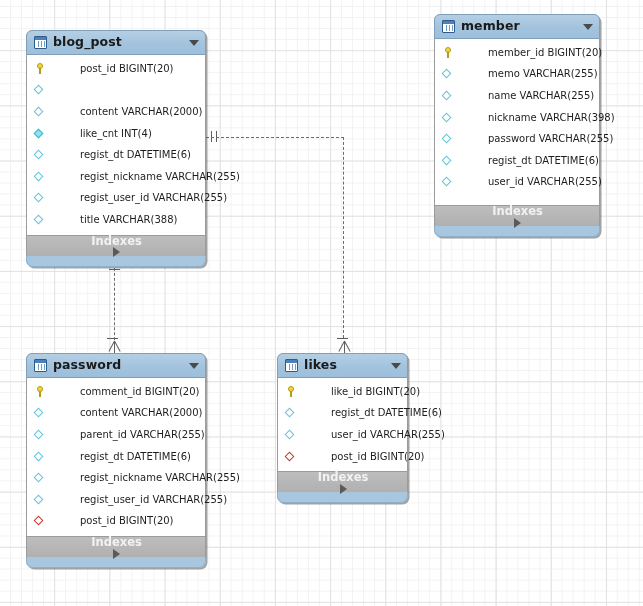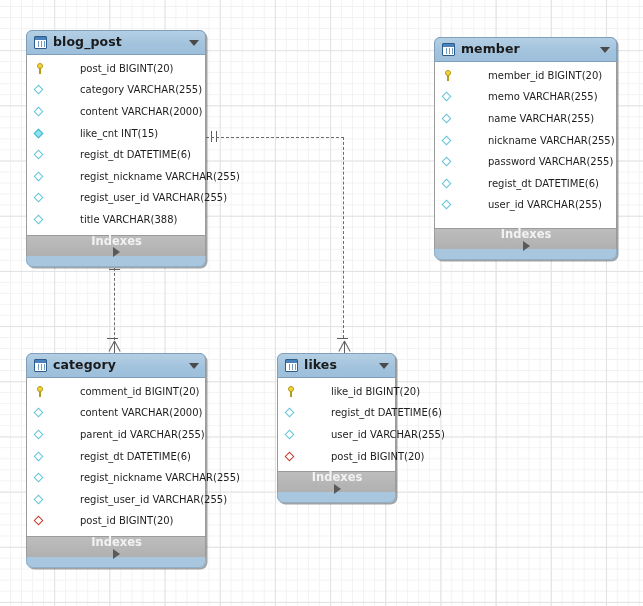--- a/index.html
+++ b/index.html
@@ -294,29 +294,28 @@
       <span class="entity-title">blog_post</span>
       <span class="collapse-arrow"></span>
     </div>
     <div class="entity-body">
       <div class="column-row">
         <span class="col-icon icon-pk"></span>
         <span class="col-label">post_id BIGINT(20)</span>
       </div>
       <div class="column-row">
         <span class="col-icon icon-col"></span>
-        <span class="col-label">category VARCHAR(255)</span>
       </div>
       <div class="column-row">
         <span class="col-icon icon-col"></span>
         <span class="col-label">content VARCHAR(2000)</span>
       </div>
       <div class="column-row">
         <span class="col-icon icon-nn"></span>
-        <span class="col-label">like_cnt INT(15)</span>
+        <span class="col-label">like_cnt INT(4)</span>
       </div>
       <div class="column-row">
         <span class="col-icon icon-col"></span>
         <span class="col-label">regist_dt DATETIME(6)</span>
       </div>
       <div class="column-row">
         <span class="col-icon icon-col"></span>
         <span class="col-label">regist_nickname VARCHAR(255)</span>
       </div>
       <div class="column-row">
@@ -328,42 +327,42 @@
         <span class="col-label">title VARCHAR(388)</span>
       </div>
     </div>
     <div class="entity-indexes">
       <span class="indexes-label">Indexes</span>
       <span class="expand-arrow"></span>
     </div>
     <div class="entity-foot"></div>
   </div>
 
-  <div class="entity" style="left:434px; top:37px; width:183px;">
+  <div class="entity" style="left:434px; top:14px; width:166px;">
     <div class="entity-header">
       <span class="table-icon"></span>
       <span class="entity-title">member</span>
       <span class="collapse-arrow"></span>
     </div>
     <div class="entity-body" style="padding-bottom:12px;">
       <div class="column-row">
         <span class="col-icon icon-pk"></span>
         <span class="col-label">member_id BIGINT(20)</span>
       </div>
       <div class="column-row">
         <span class="col-icon icon-col"></span>
         <span class="col-label">memo VARCHAR(255)</span>
       </div>
       <div class="column-row">
         <span class="col-icon icon-col"></span>
         <span class="col-label">name VARCHAR(255)</span>
       </div>
       <div class="column-row">
         <span class="col-icon icon-col"></span>
-        <span class="col-label">nickname VARCHAR(255)</span>
+        <span class="col-label">nickname VARCHAR(398)</span>
       </div>
       <div class="column-row">
         <span class="col-icon icon-col"></span>
         <span class="col-label">password VARCHAR(255)</span>
       </div>
       <div class="column-row">
         <span class="col-icon icon-col"></span>
         <span class="col-label">regist_dt DATETIME(6)</span>
       </div>
       <div class="column-row">
@@ -374,21 +373,21 @@
     <div class="entity-indexes">
       <span class="indexes-label">Indexes</span>
       <span class="expand-arrow"></span>
     </div>
     <div class="entity-foot"></div>
   </div>
 
   <div class="entity" style="left:26px; top:353px; width:180px;">
     <div class="entity-header">
       <span class="table-icon"></span>
-      <span class="entity-title">category</span>
+      <span class="entity-title">password</span>
       <span class="collapse-arrow"></span>
     </div>
     <div class="entity-body">
       <div class="column-row">
         <span class="col-icon icon-pk"></span>
         <span class="col-label">comment_id BIGINT(20)</span>
       </div>
       <div class="column-row">
         <span class="col-icon icon-col"></span>
         <span class="col-label">content VARCHAR(2000)</span>
@@ -414,21 +413,21 @@
         <span class="col-label">post_id BIGINT(20)</span>
       </div>
     </div>
     <div class="entity-indexes">
       <span class="indexes-label">Indexes</span>
       <span class="expand-arrow"></span>
     </div>
     <div class="entity-foot"></div>
   </div>
 
-  <div class="entity" style="left:277px; top:353px; width:119px;">
+  <div class="entity" style="left:277px; top:353px; width:131px;">
     <div class="entity-header">
       <span class="table-icon"></span>
       <span class="entity-title">likes</span>
       <span class="collapse-arrow"></span>
     </div>
     <div class="entity-body">
       <div class="column-row">
         <span class="col-icon icon-pk"></span>
         <span class="col-label">like_id BIGINT(20)</span>
       </div>

